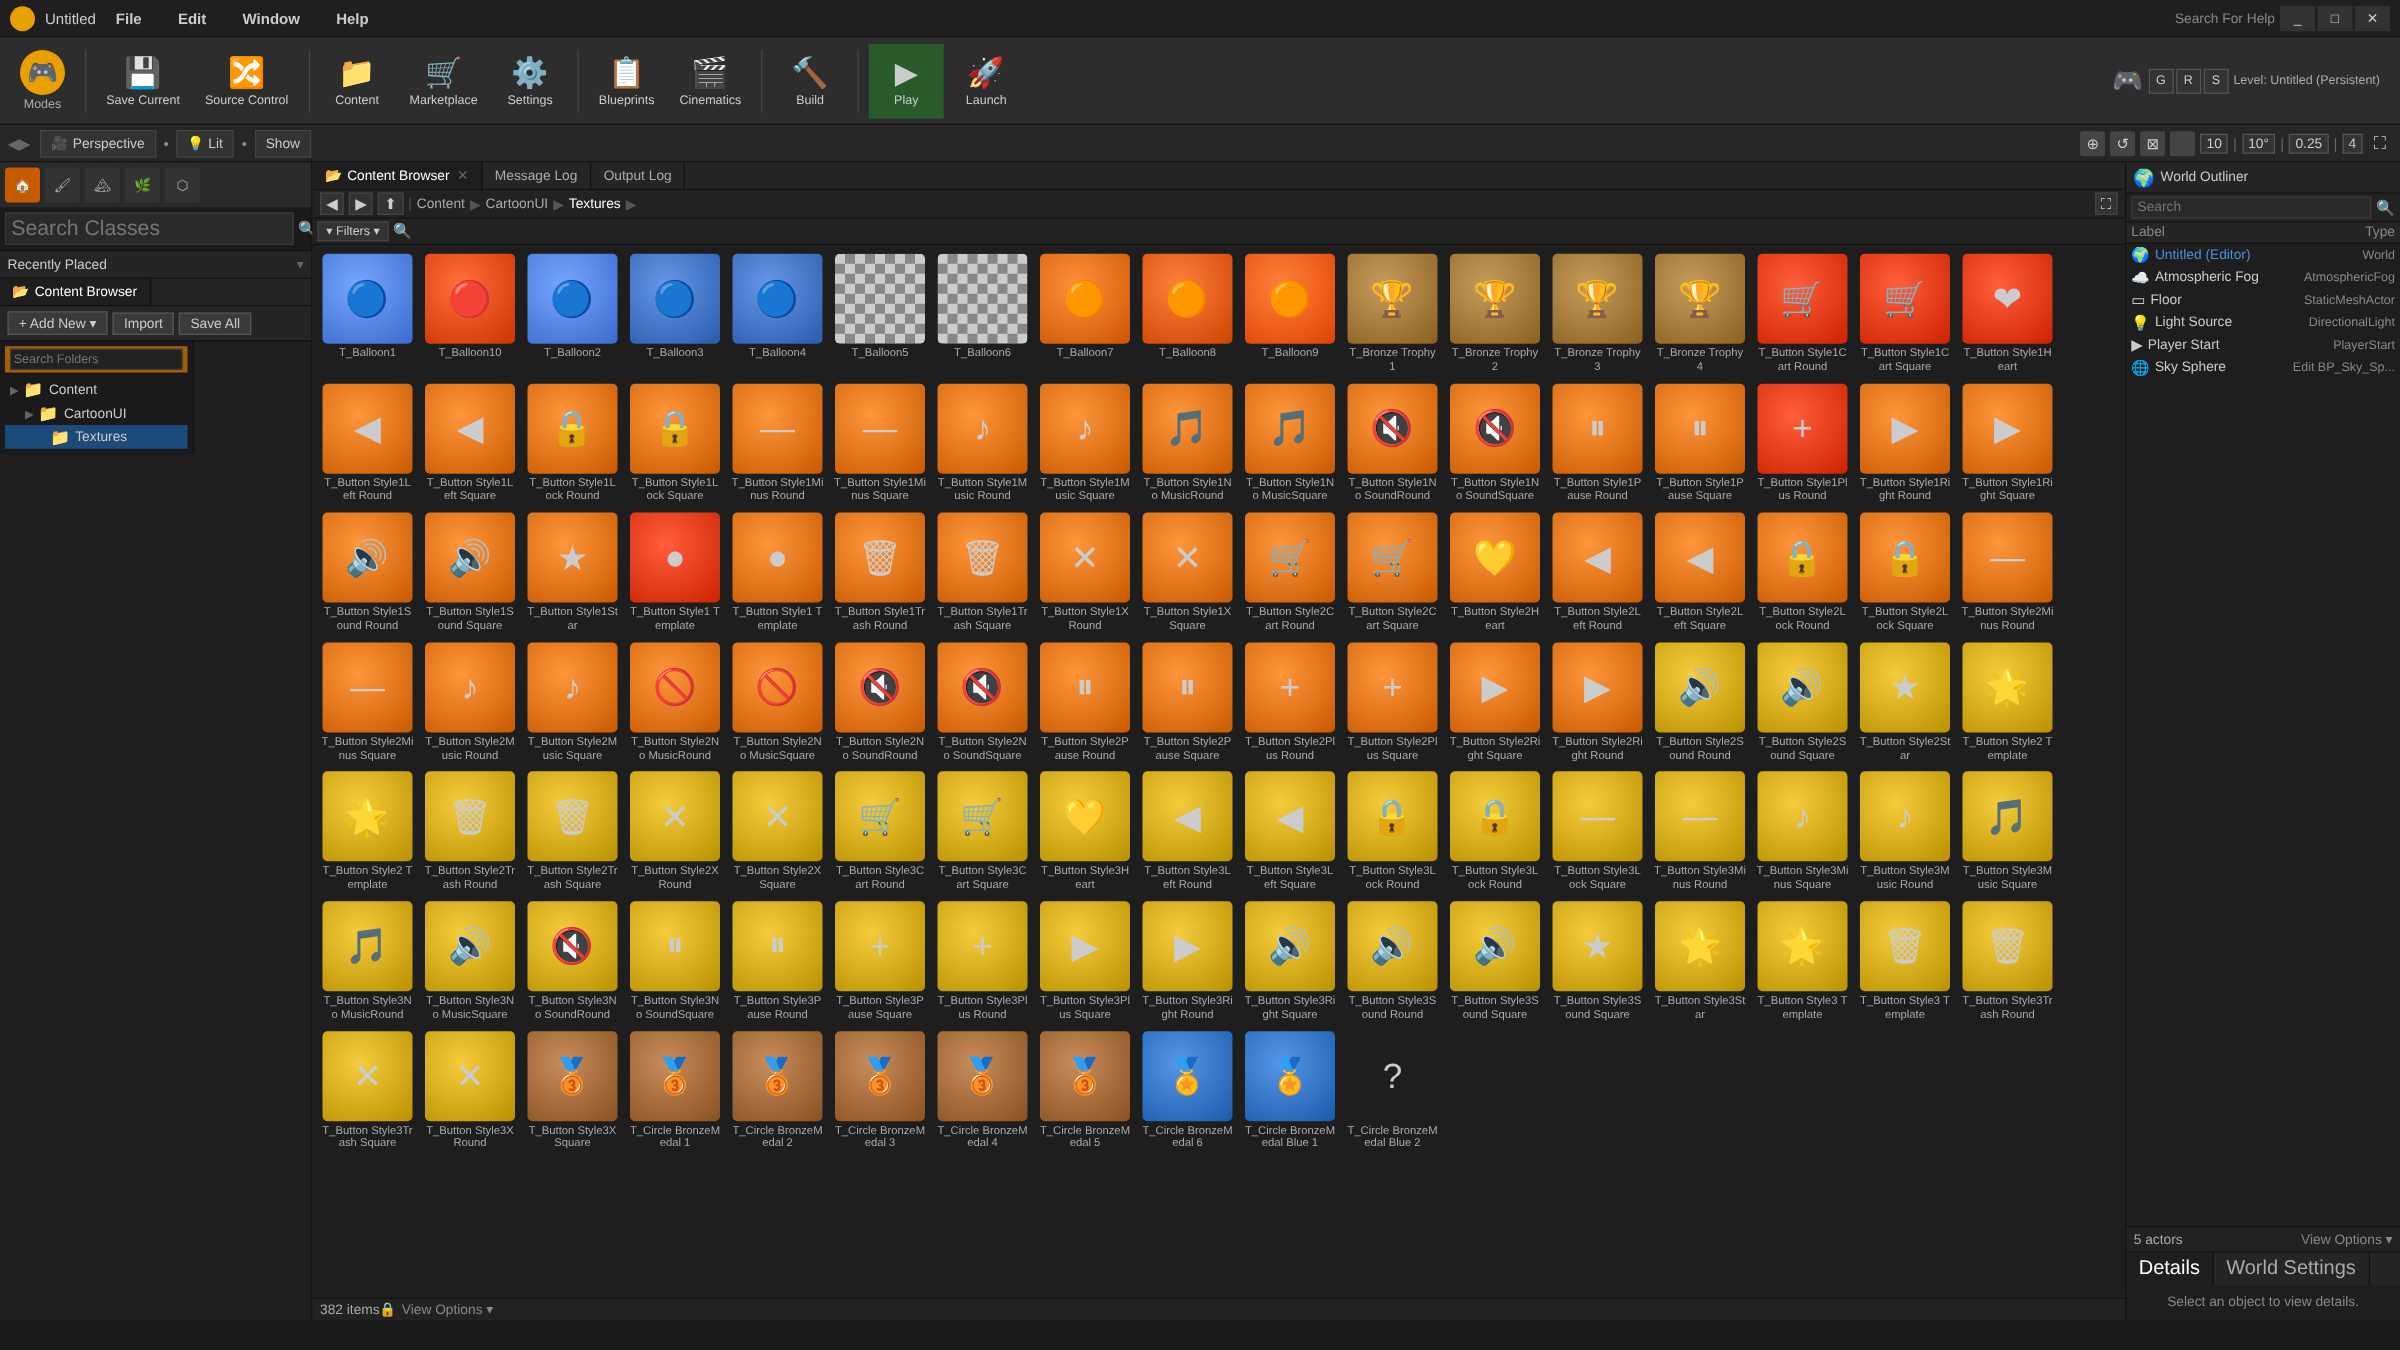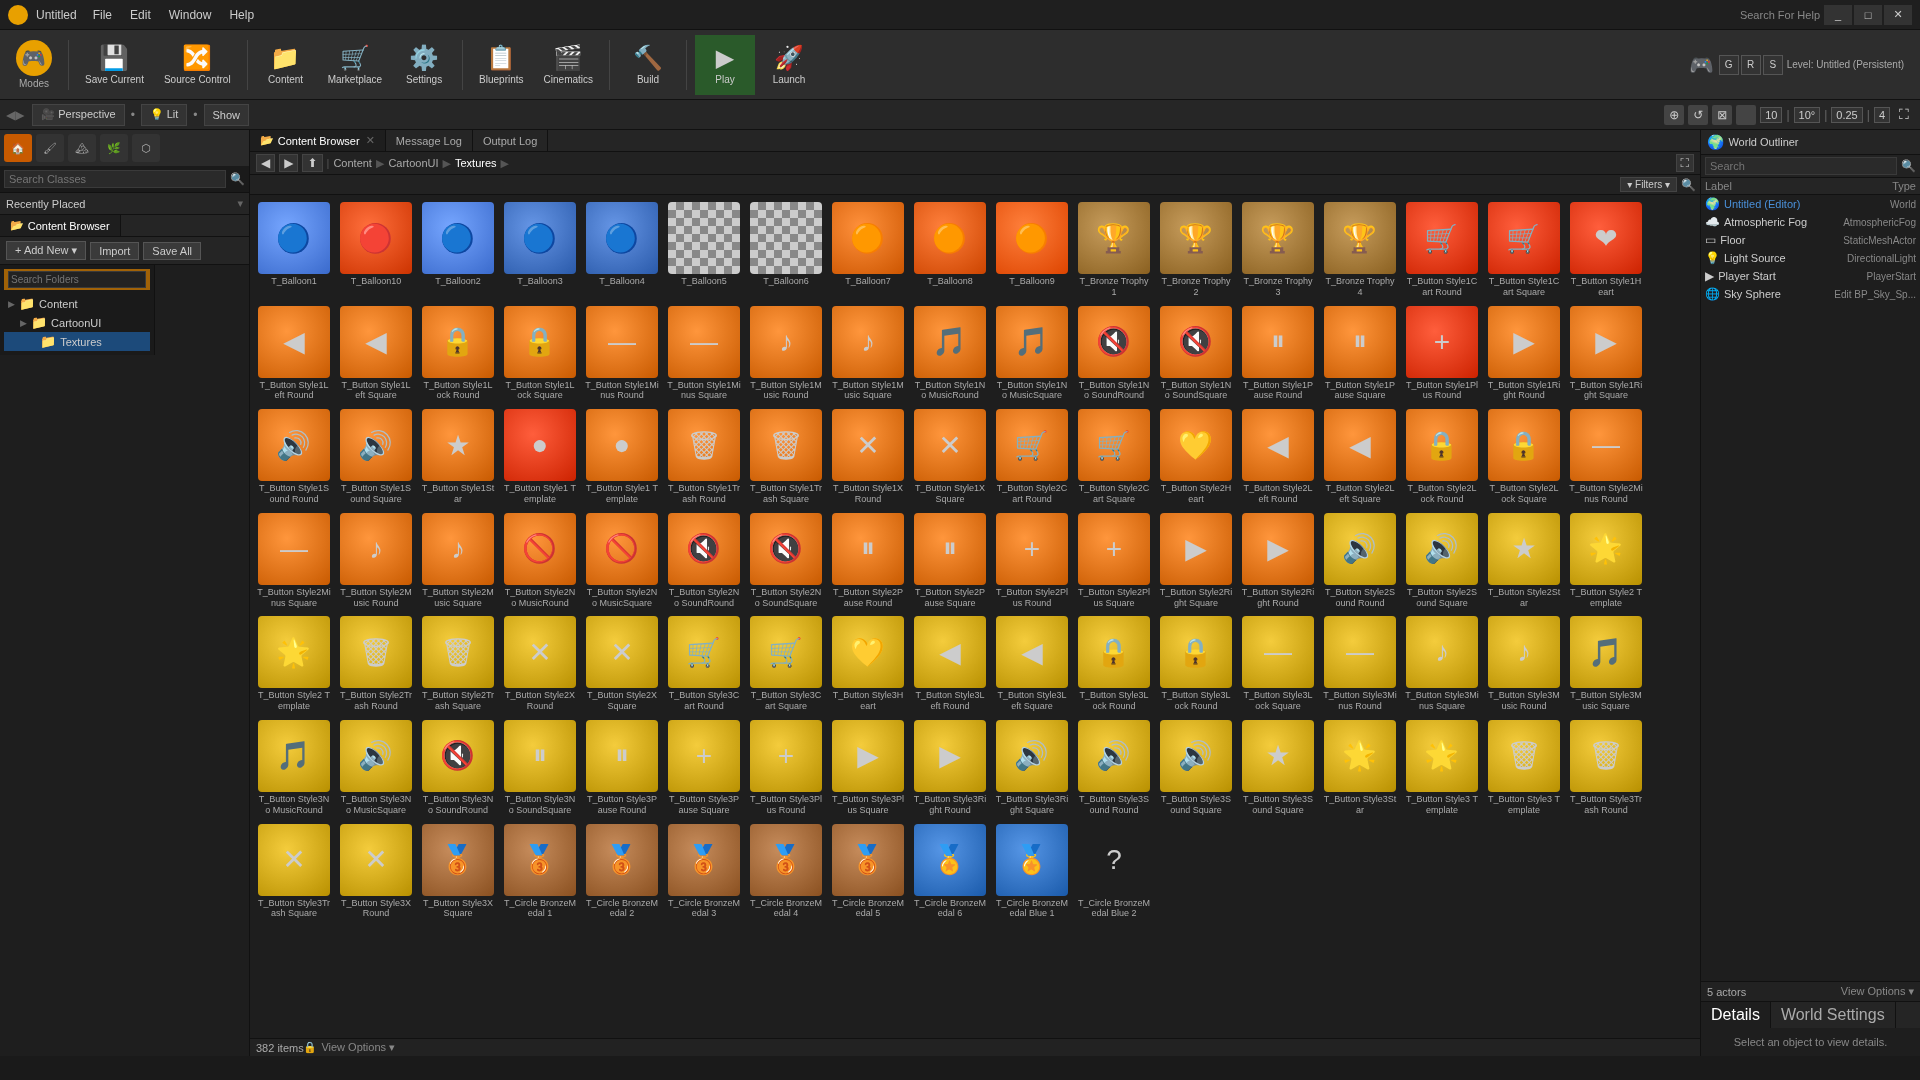--- a/index.html
+++ b/index.html
@@ -67,21 +67,21 @@
     #content-browser { flex: 1; display: flex; flex-direction: column; background: #1e1e1e; }
     #cb-header { display: flex; align-items: center; background: #252525; padding: 4px 6px; gap: 4px; border-bottom: 1px solid #111; }
     #cb-header button { background: #3a3a3a; border: 1px solid #555; color: #ccc; padding: 2px 8px; font-size: 11px; cursor: pointer; }
     #cb-nav { display: flex; align-items: center; background: #222; padding: 2px 6px; gap: 4px; border-bottom: 1px solid #111; font-size: 11px; }
     #cb-nav span { color: #aaa; cursor: pointer; }
     #cb-nav .sep { color: #555; }
     #cb-tree { width: 155px; background: #1a1a1a; border-right: 1px solid #111; padding: 4px; font-size: 11px; }
     .tree-item { padding: 2px 4px; cursor: pointer; display: flex; align-items: center; gap: 4px; }
     .tree-item.selected { background: #1c4a7a; }
     .tree-arrow { color: #666; font-size: 9px; }
-    #cb-filters { display: flex; align-items: center; background: #222; padding: 2px 4px; gap: 4px; border-bottom: 1px solid #111; justify-content: flex-end; }
+    #cb-filters { display: flex; align-items: center; background: #222; padding: 2px 4px; gap: 4px; border-bottom: 1px solid #111; }
     #cb-filters button { background: #333; border: 1px solid #444; color: #ccc; padding: 1px 6px; font-size: 10px; cursor: pointer; }
     #cb-filters input { flex: 1; background: #2a2a2a; border: 1px solid #3a3a3a; color: #ccc; padding: 2px 4px; font-size: 11px; }
 
     #texture-grid {
       flex: 1; overflow-y: auto; padding: 4px; display: flex; flex-wrap: wrap; align-content: flex-start; gap: 2px;
       background: #1e1e1e;
     }
     .texture-item {
       display: flex; flex-direction: column; align-items: center; width: 80px; cursor: pointer;
       padding: 2px; border: 1px solid transparent;
@@ -116,21 +116,21 @@
     ::-webkit-scrollbar { width: 8px; height: 8px; }
     ::-webkit-scrollbar-track { background: #1a1a1a; }
     ::-webkit-scrollbar-thumb { background: #444; border-radius: 2px; }
   </style>
 </head>
 <body>
 
 <div id="title-bar">
   <div class="logo"></div>
   <span>Untitled</span>
-  <div style="display:flex;gap:2px;margin-left:8px;">
+  <div style="display:flex;gap:13px;margin-left:8px;font-weight:bold;">
     <span style="color:#ccc;cursor:pointer;padding:0 8px;font-size:12px;">File</span>
     <span style="color:#ccc;cursor:pointer;padding:0 8px;font-size:12px;">Edit</span>
     <span style="color:#ccc;cursor:pointer;padding:0 8px;font-size:12px;">Window</span>
     <span style="color:#ccc;cursor:pointer;padding:0 8px;font-size:12px;">Help</span>
   </div>
   <div style="flex:1;"></div>
   <div style="display:flex;align-items:center;gap:4px;">
     <span style="color:#888;font-size:11px;">Search For Help</span>
     <div class="window-controls">
       <button>_</button>
@@ -243,21 +243,21 @@
 
       <div style="display:flex;gap:4px;align-items:center;">
         <div style="width:28px;height:28px;background:#c85a00;border-radius:3px;display:flex;align-items:center;justify-content:center;cursor:pointer;">🏠</div>
         <div style="width:28px;height:28px;background:#333;border-radius:3px;display:flex;align-items:center;justify-content:center;cursor:pointer;">🖌</div>
         <div style="width:28px;height:28px;background:#333;border-radius:3px;display:flex;align-items:center;justify-content:center;cursor:pointer;">🏔</div>
         <div style="width:28px;height:28px;background:#333;border-radius:3px;display:flex;align-items:center;justify-content:center;cursor:pointer;">🌿</div>
         <div style="width:28px;height:28px;background:#333;border-radius:3px;display:flex;align-items:center;justify-content:center;cursor:pointer;">⬡</div>
       </div>
     </div>
     <div id="search-classes">
-      <input type="text" style="flex: 1 1 0%; background: rgb(42, 42, 42); border: 1px solid rgb(58, 58, 58); color: rgb(204, 204, 204); padding: 2px 4px; font-size: 11px;" placeholder="Search Classes">
+      <input type="text" style="flex: 1 1 0%; background: rgb(42, 42, 42); border: 1px solid rgb(58, 58, 58); color: rgb(204, 204, 204); padding: 2px 4px; font-size: 17px;" placeholder="Search Classes">
       <span style="margin-left:4px;color:#888;cursor:pointer;">🔍</span>
     </div>
     <div id="recently-placed">
       <span>Recently Placed</span>
       <span style="color:#666;font-size:11px;cursor:pointer;">▾</span>
     </div>
 
     <div id="content-tabs">
       <div class="content-tab active">
         <span>📂</span>

